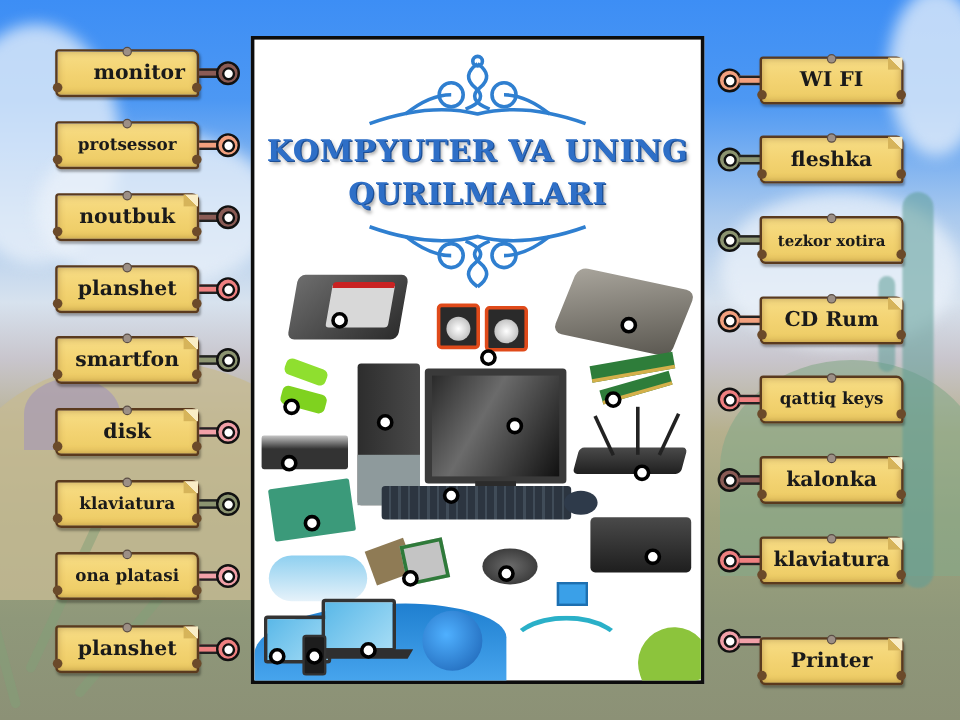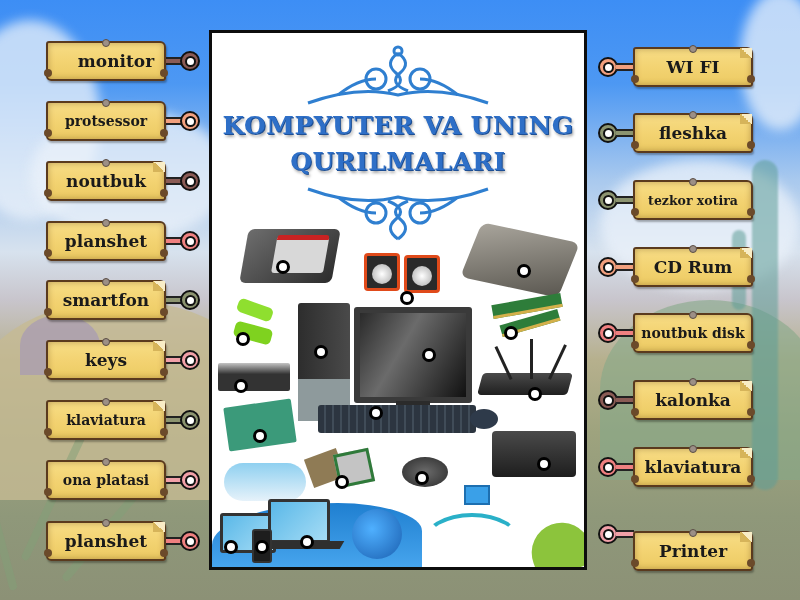--- a/index.html
+++ b/index.html
@@ -222,21 +222,21 @@
     <span>smartfon</span>
   </div>
   <div class="connector" style="left:166px;top:296px;width:16px;background:#8c9470;"></div>
   <div class="knob" style="left:180px;top:300px;background:#8c9470;"></div>
 
   <div class="label" style="left:46px;top:340px;">
     <span class="pin"></span>
       <span class="fold"></span>
       <span class="corner-l"></span>
       <span class="corner-r"></span>
-    <span>keys</span>
+    <span>disk</span>
   </div>
   <div class="connector" style="left:166px;top:356px;width:16px;background:#f1a0a8;"></div>
   <div class="knob" style="left:180px;top:360px;background:#f1a0a8;"></div>
 
   <div class="label small" style="left:46px;top:400px;">
     <span class="pin"></span>
       <span class="fold"></span>
       <span class="corner-l"></span>
       <span class="corner-r"></span>
     <span>klaviatura</span>
@@ -303,21 +303,21 @@
       <span class="corner-r"></span>
     <span>CD Rum</span>
   </div>
 
   <div class="knob" style="left:598px;top:333px;background:#ef8080;"></div>
   <div class="connector" style="left:616px;top:329px;width:18px;background:#ef8080;"></div>
   <div class="label small" style="left:633px;top:313px;">
     <span class="pin"></span>
       <span class="corner-l"></span>
       <span class="corner-r"></span>
-    <span>noutbuk disk</span>
+    <span>qattiq keys</span>
   </div>
 
   <div class="knob" style="left:598px;top:400px;background:#8a5b55;"></div>
   <div class="connector" style="left:616px;top:396px;width:18px;background:#8a5b55;"></div>
   <div class="label" style="left:633px;top:380px;">
     <span class="pin"></span>
       <span class="fold"></span>
       <span class="corner-l"></span>
       <span class="corner-r"></span>
     <span>kalonka</span>

